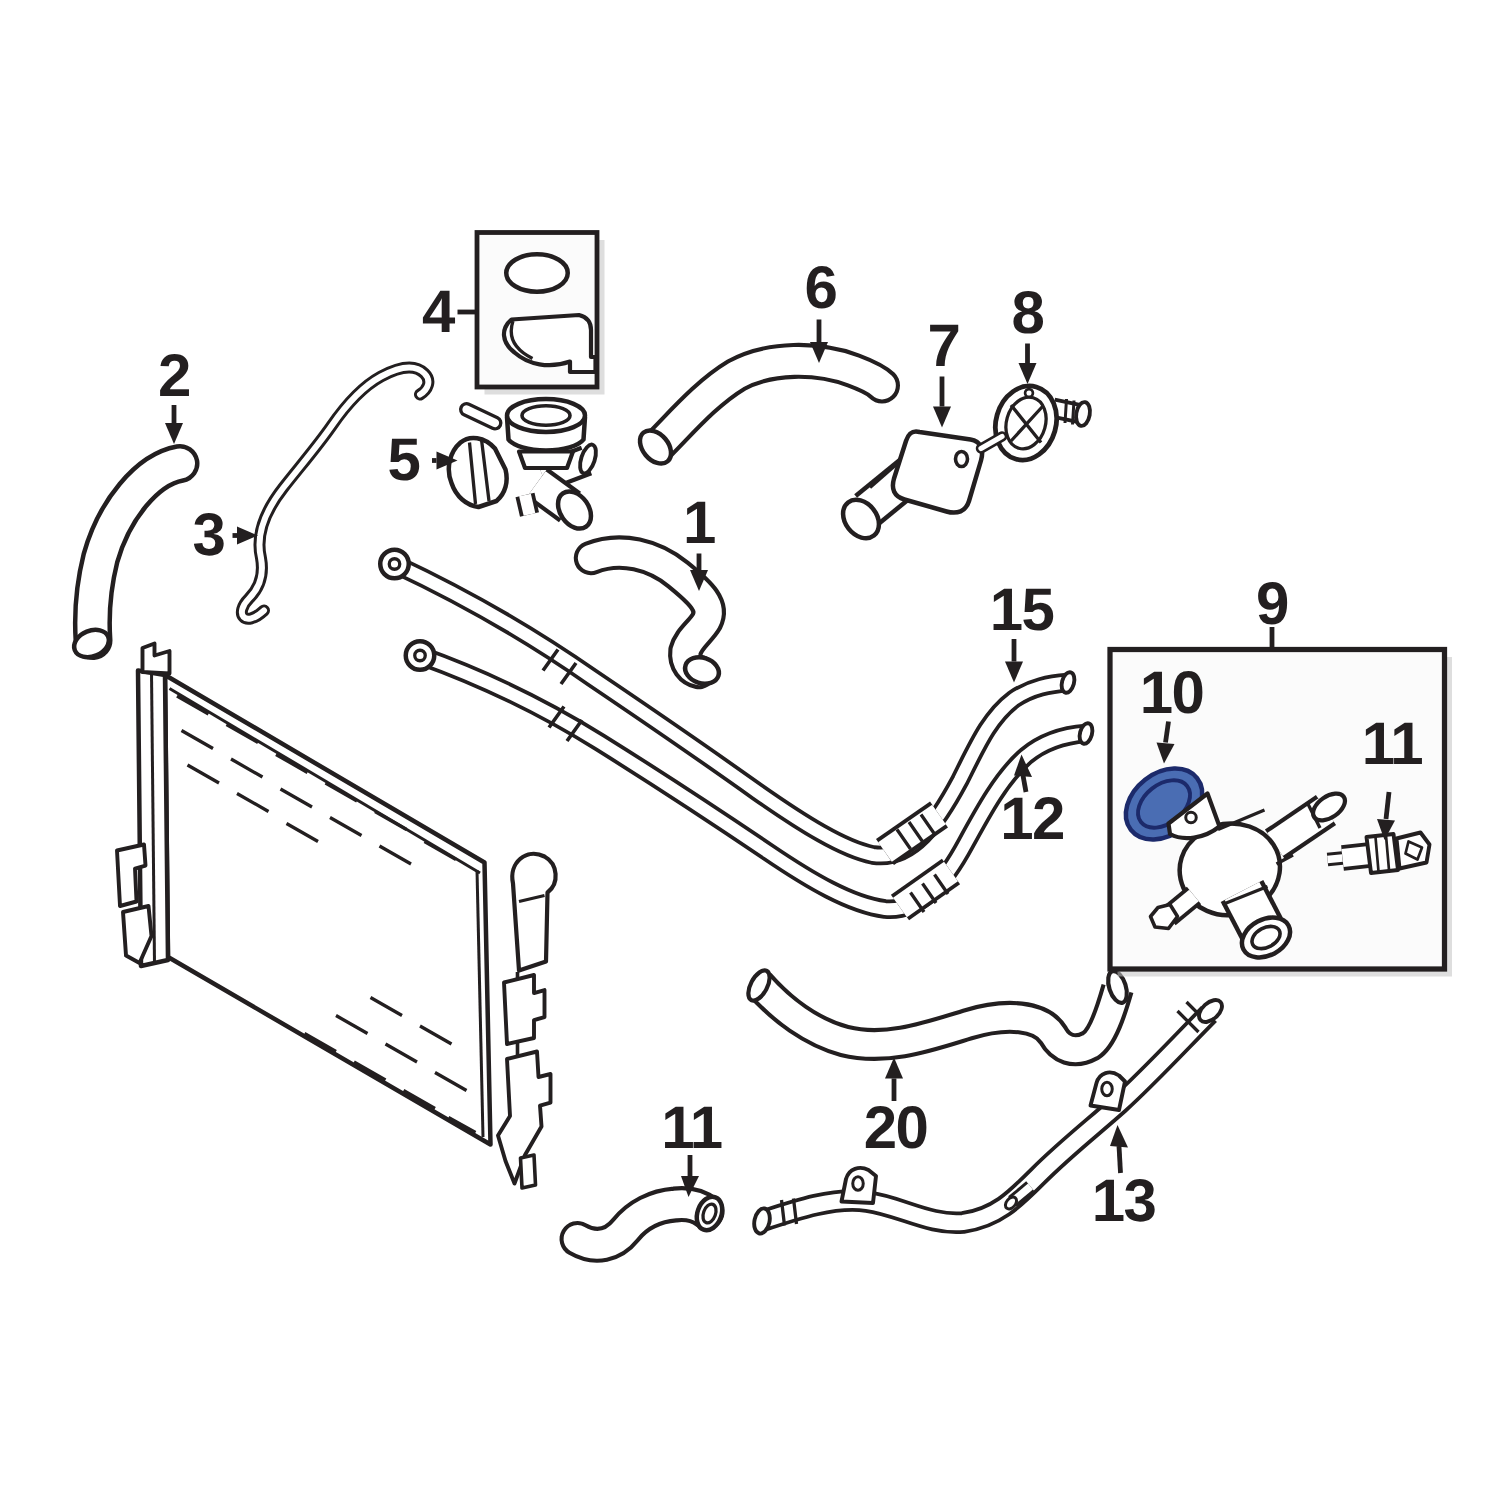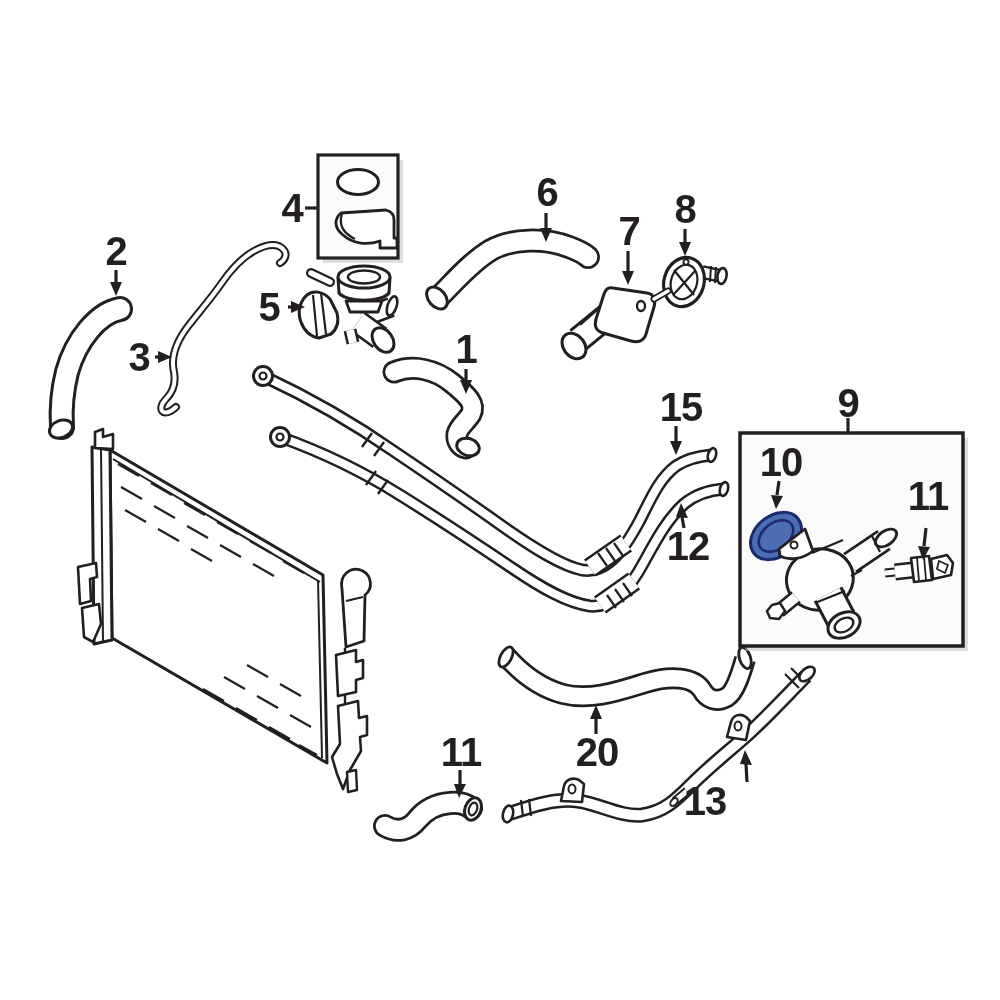--- a/index.html
+++ b/index.html
@@ -277,17 +277,17 @@
   <div class="callout" style="left:139px;top:357px">3</div>
   <div class="callout" style="left:292px;top:208px">4</div>
   <div class="callout" style="left:269px;top:307px">5</div>
   <div class="callout" style="left:547px;top:192px">6</div>
   <div class="callout" style="left:629px;top:231px">7</div>
   <div class="callout" style="left:685px;top:209px">8</div>
   <div class="callout" style="left:848px;top:403px">9</div>
   <div class="callout" style="left:781px;top:462px">10</div>
   <div class="callout" style="left:928px;top:496px">11</div>
   <div class="callout" style="left:597px;top:752px">20</div>
-  <div class="callout" style="left:705px;top:801px">13</div>
+  <div class="callout" style="left:749px;top:801px">13</div>
   <div class="callout" style="left:461px;top:752px">11</div>
   <div class="callout" style="left:688px;top:546px">12</div>
   <div class="callout" style="left:681px;top:407px">15</div>
 </div>
 
 </body></html>

